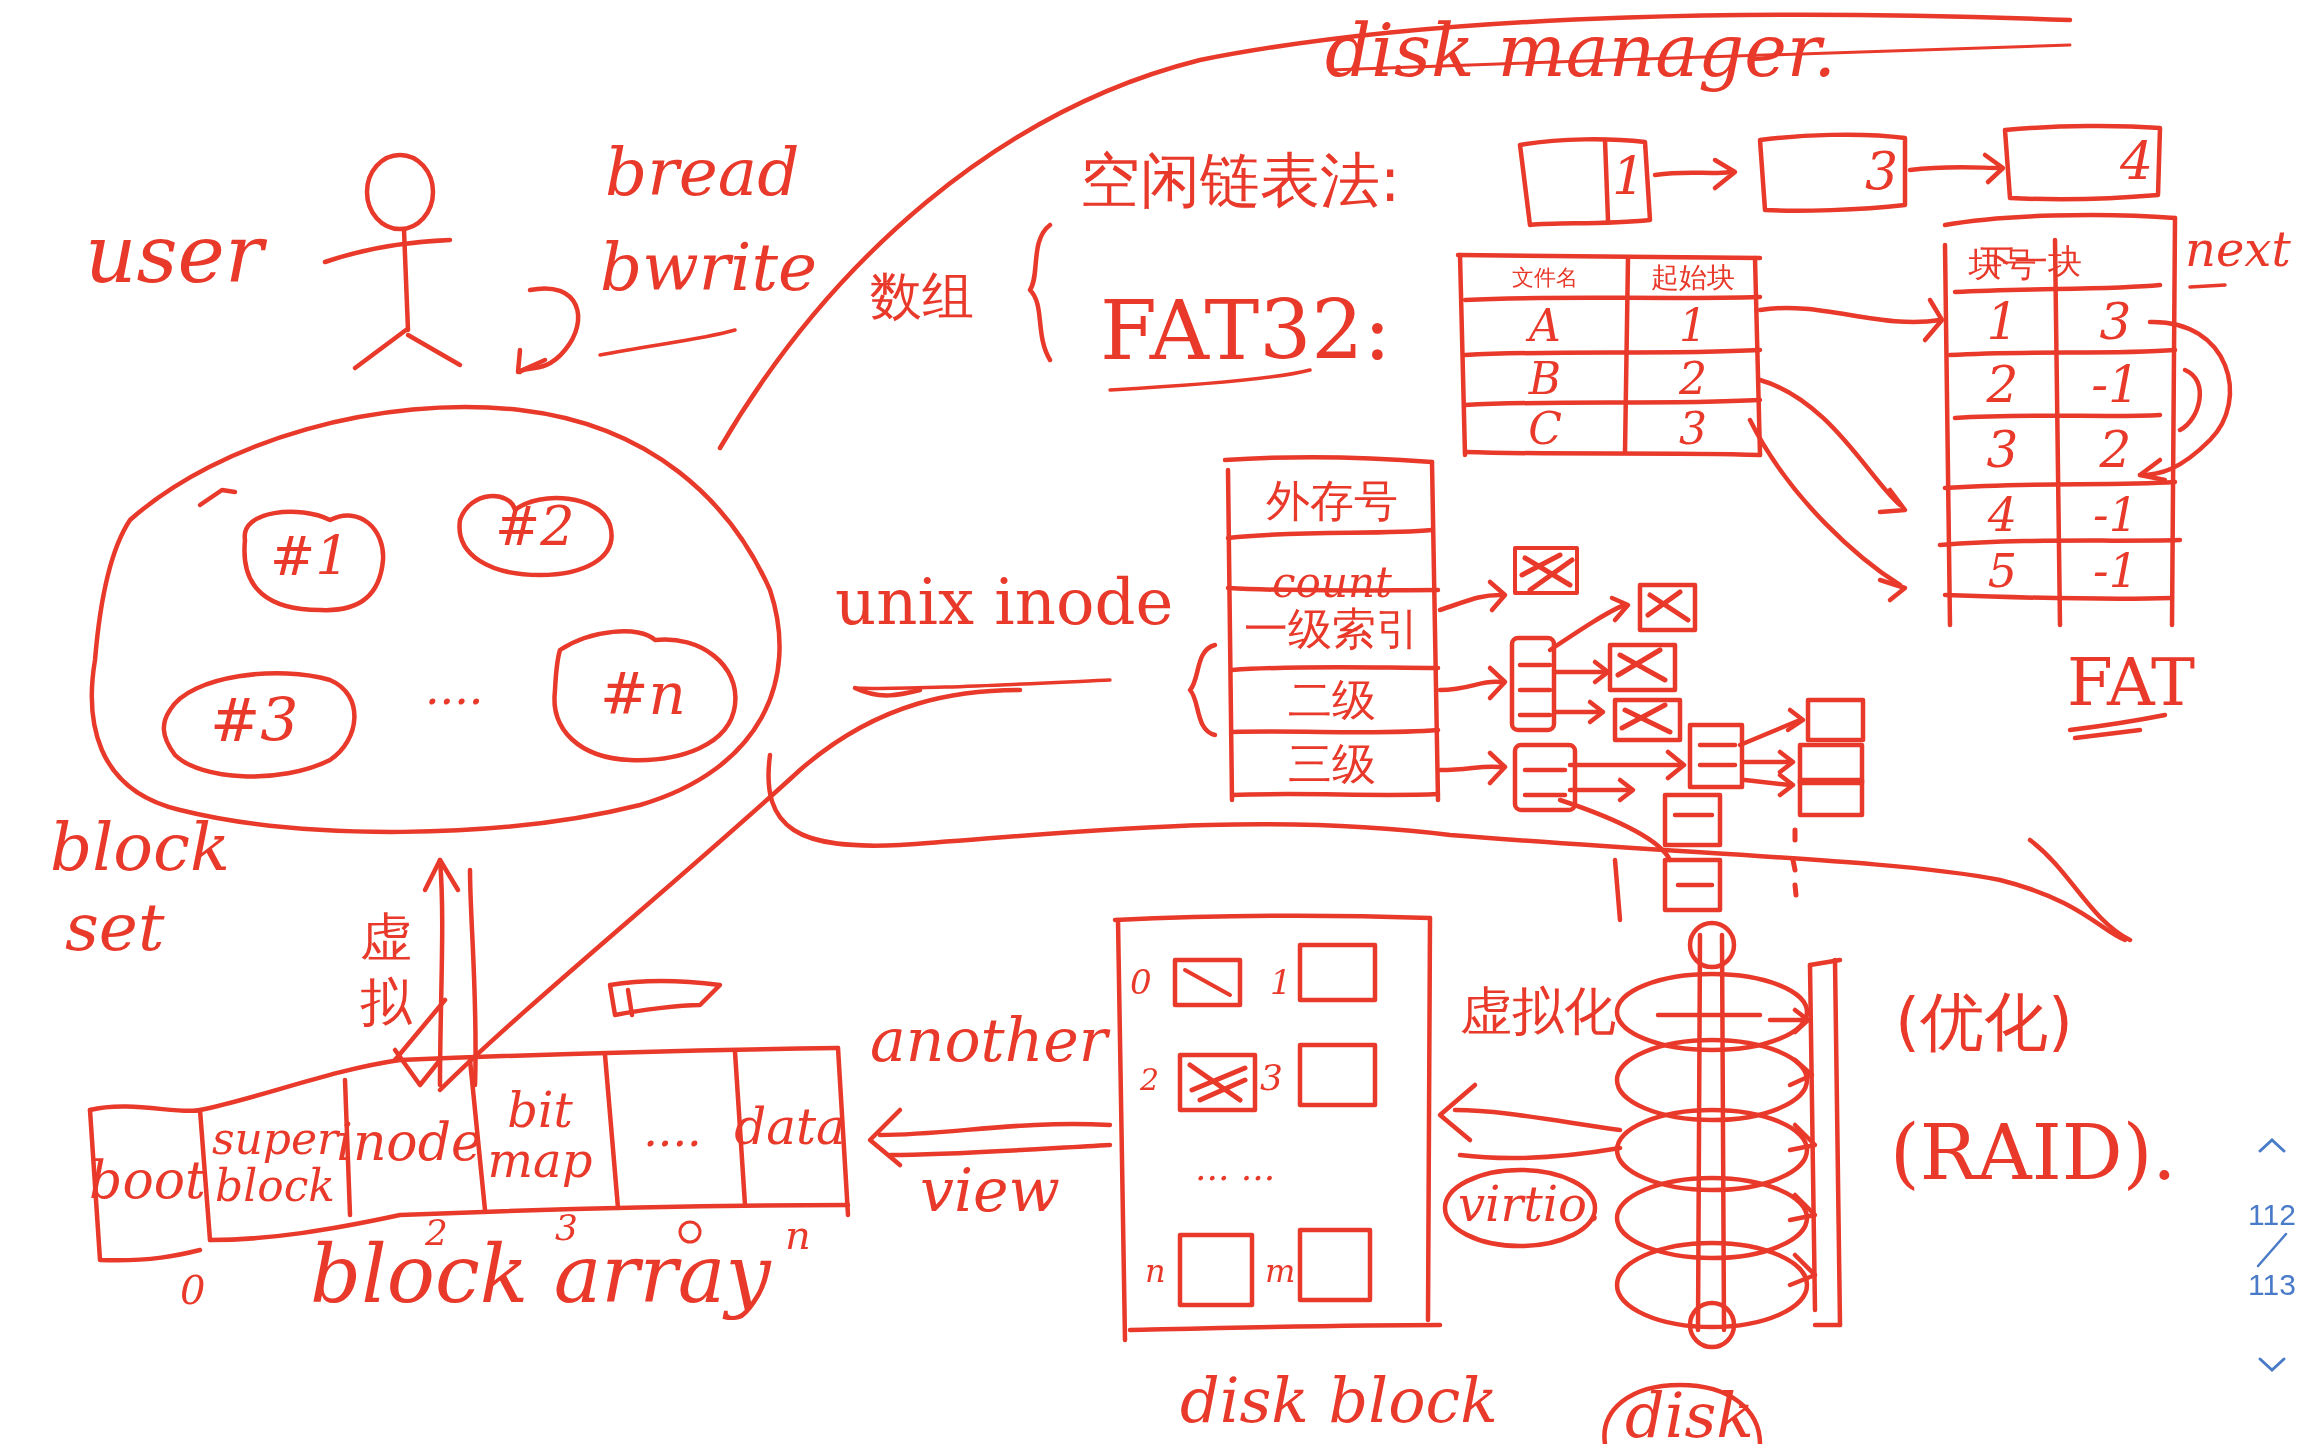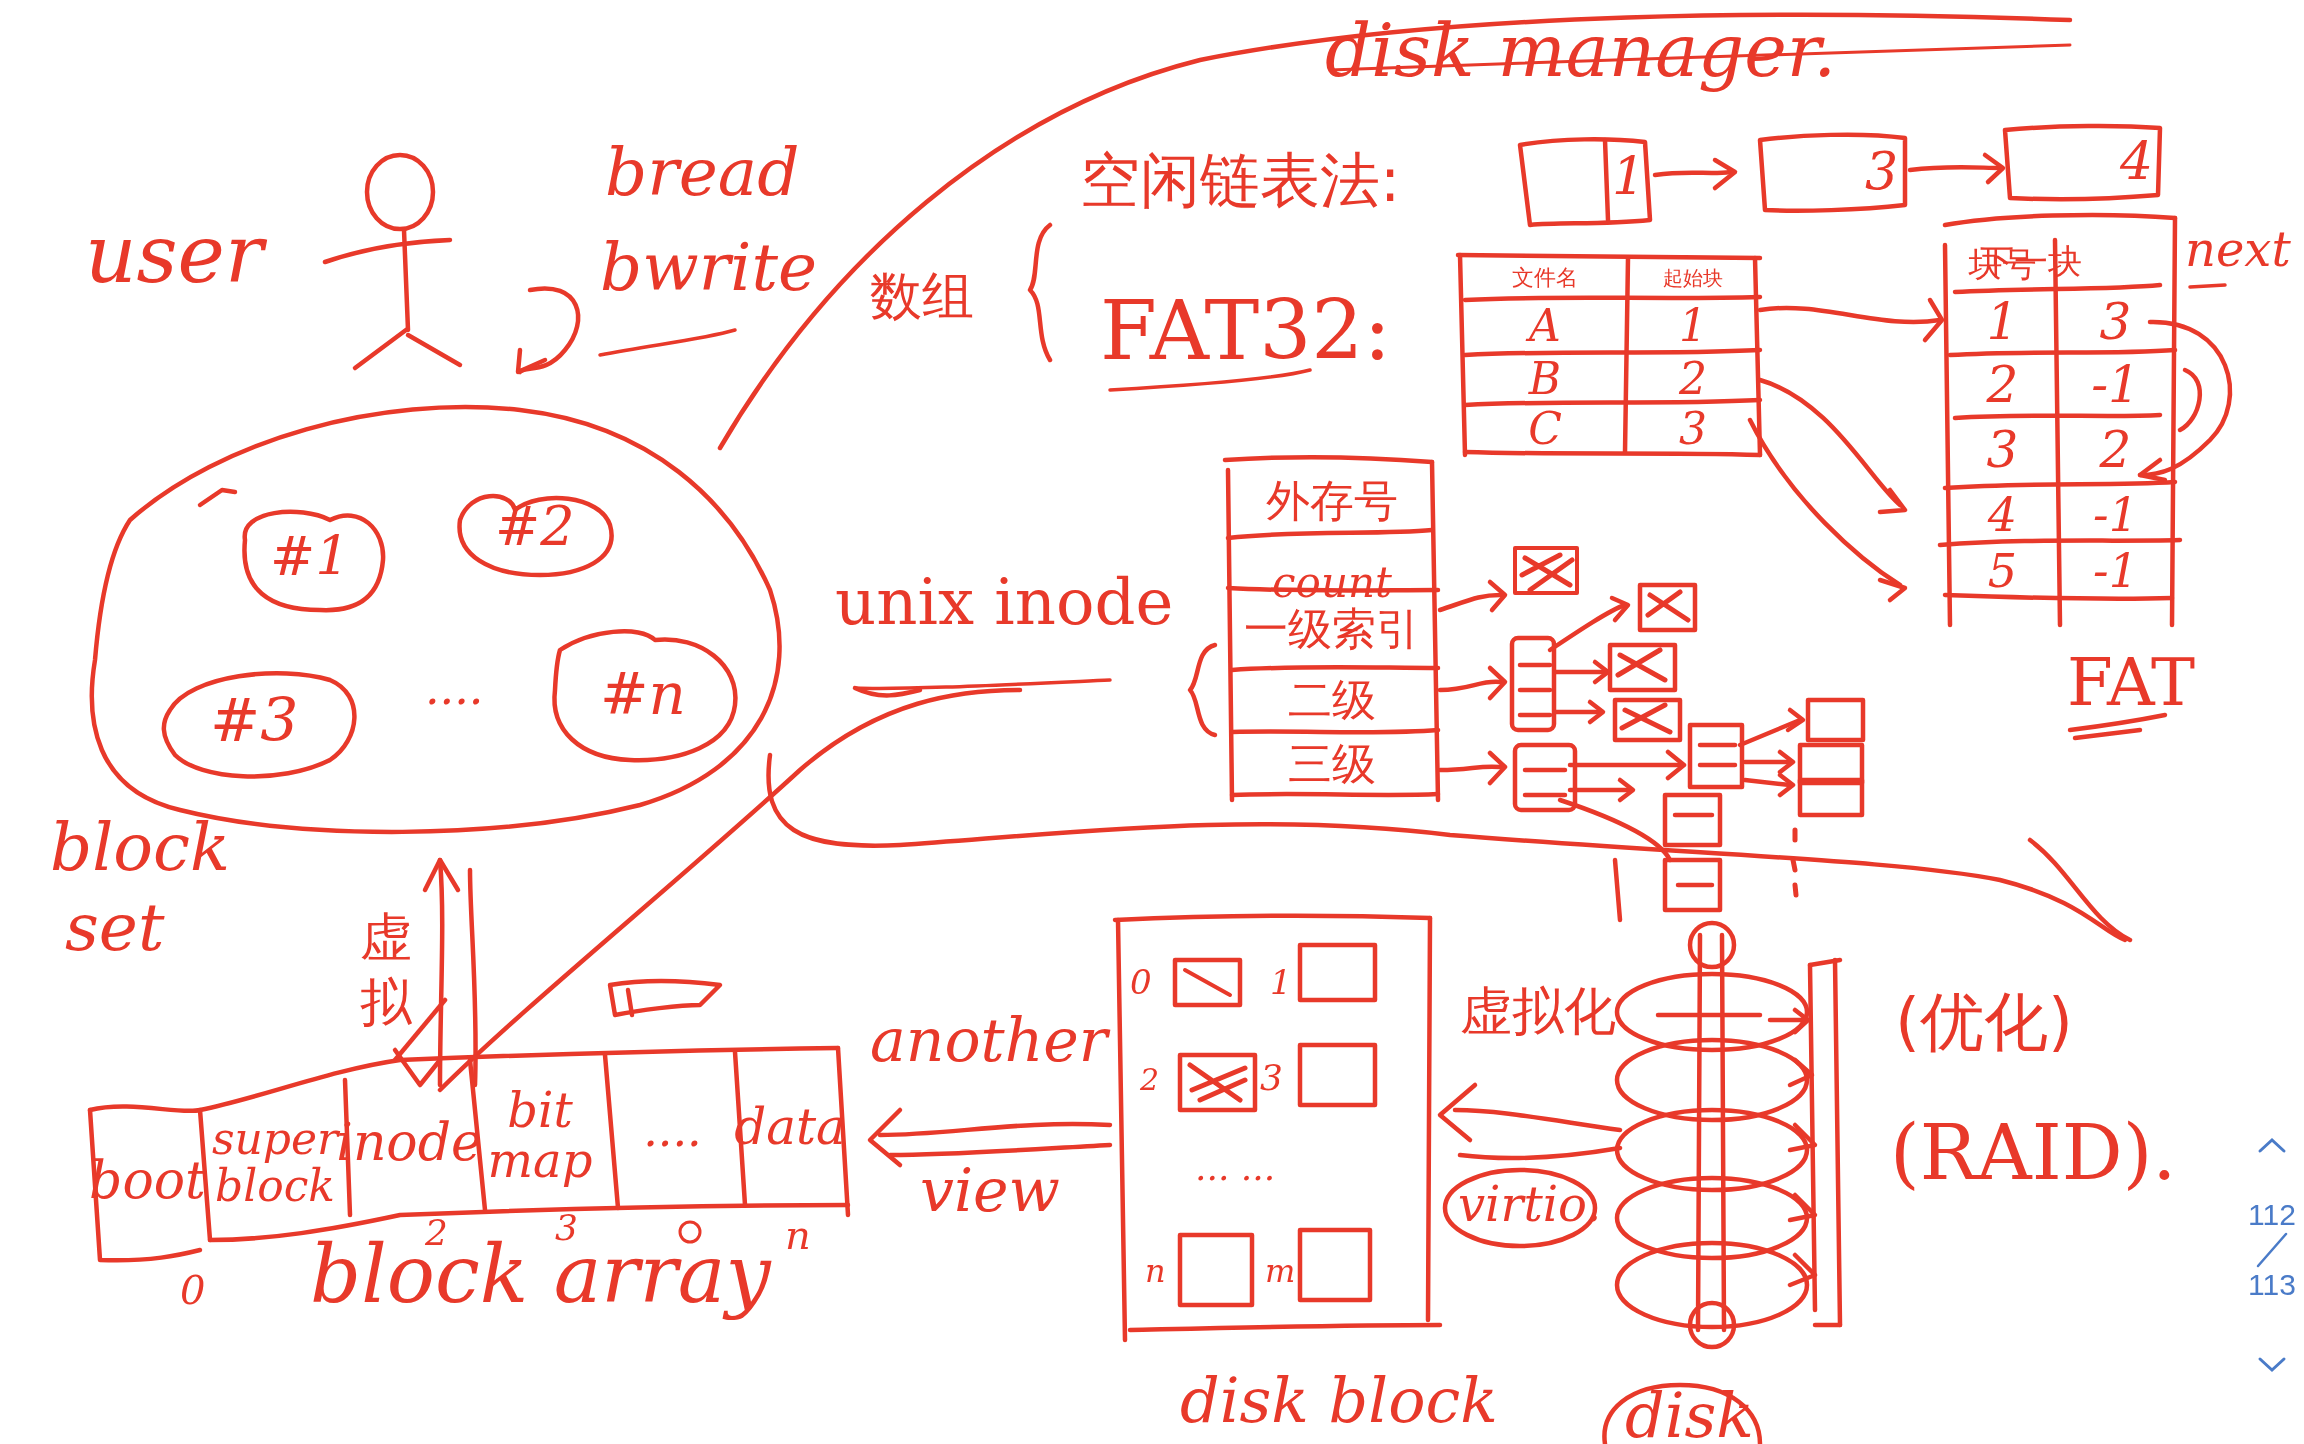--- a/index.html
+++ b/index.html
@@ -260,21 +260,21 @@
 
 <div class="hw cjk" style="left:1080px;top:150px;font-size:60px;">空闲链表法:</div>
 <div class="hw" style="left:1612px;top:150px;font-size:52px;">1</div>
 <div class="hw" style="left:1865px;top:145px;font-size:52px;">3</div>
 <div class="hw" style="left:2120px;top:135px;font-size:52px;">4</div>
 
 <div class="hw cjk" style="left:870px;top:270px;font-size:52px;">数组</div>
 <div class="hw" style="left:1100px;top:290px;font-size:82px;font-style:normal;">FAT32:</div>
 
 <div class="cell cjk" style="left:1465px;top:258px;width:160px;height:40px;font-size:22px;">文件名</div>
-<div class="cell cjk" style="left:1628px;top:258px;width:130px;height:40px;font-size:20px;">起始块</div>
+<div class="cell cjk" style="left:1628px;top:258px;width:130px;height:40px;font-size:28px;">起始块</div>
 <div class="cell" style="left:1465px;top:300px;width:160px;height:52px;font-size:44px;">A</div>
 <div class="cell" style="left:1628px;top:300px;width:130px;height:52px;font-size:44px;">1</div>
 <div class="cell" style="left:1465px;top:355px;width:160px;height:48px;font-size:44px;">B</div>
 <div class="cell" style="left:1628px;top:355px;width:130px;height:48px;font-size:44px;">2</div>
 <div class="cell" style="left:1465px;top:405px;width:160px;height:48px;font-size:44px;">C</div>
 <div class="cell" style="left:1628px;top:405px;width:130px;height:48px;font-size:44px;">3</div>
 
 <div class="cell cjk" style="left:1950px;top:240px;width:105px;height:50px;font-size:34px;">块号</div>
 <div class="cell cjk" style="left:1976px;top:240px;width:110px;height:50px;font-size:34px;font-family:Liberation Mono, monospace;">下一块</div>
 <div class="cell" style="left:1950px;top:292px;width:105px;height:60px;font-size:50px;">1</div>

